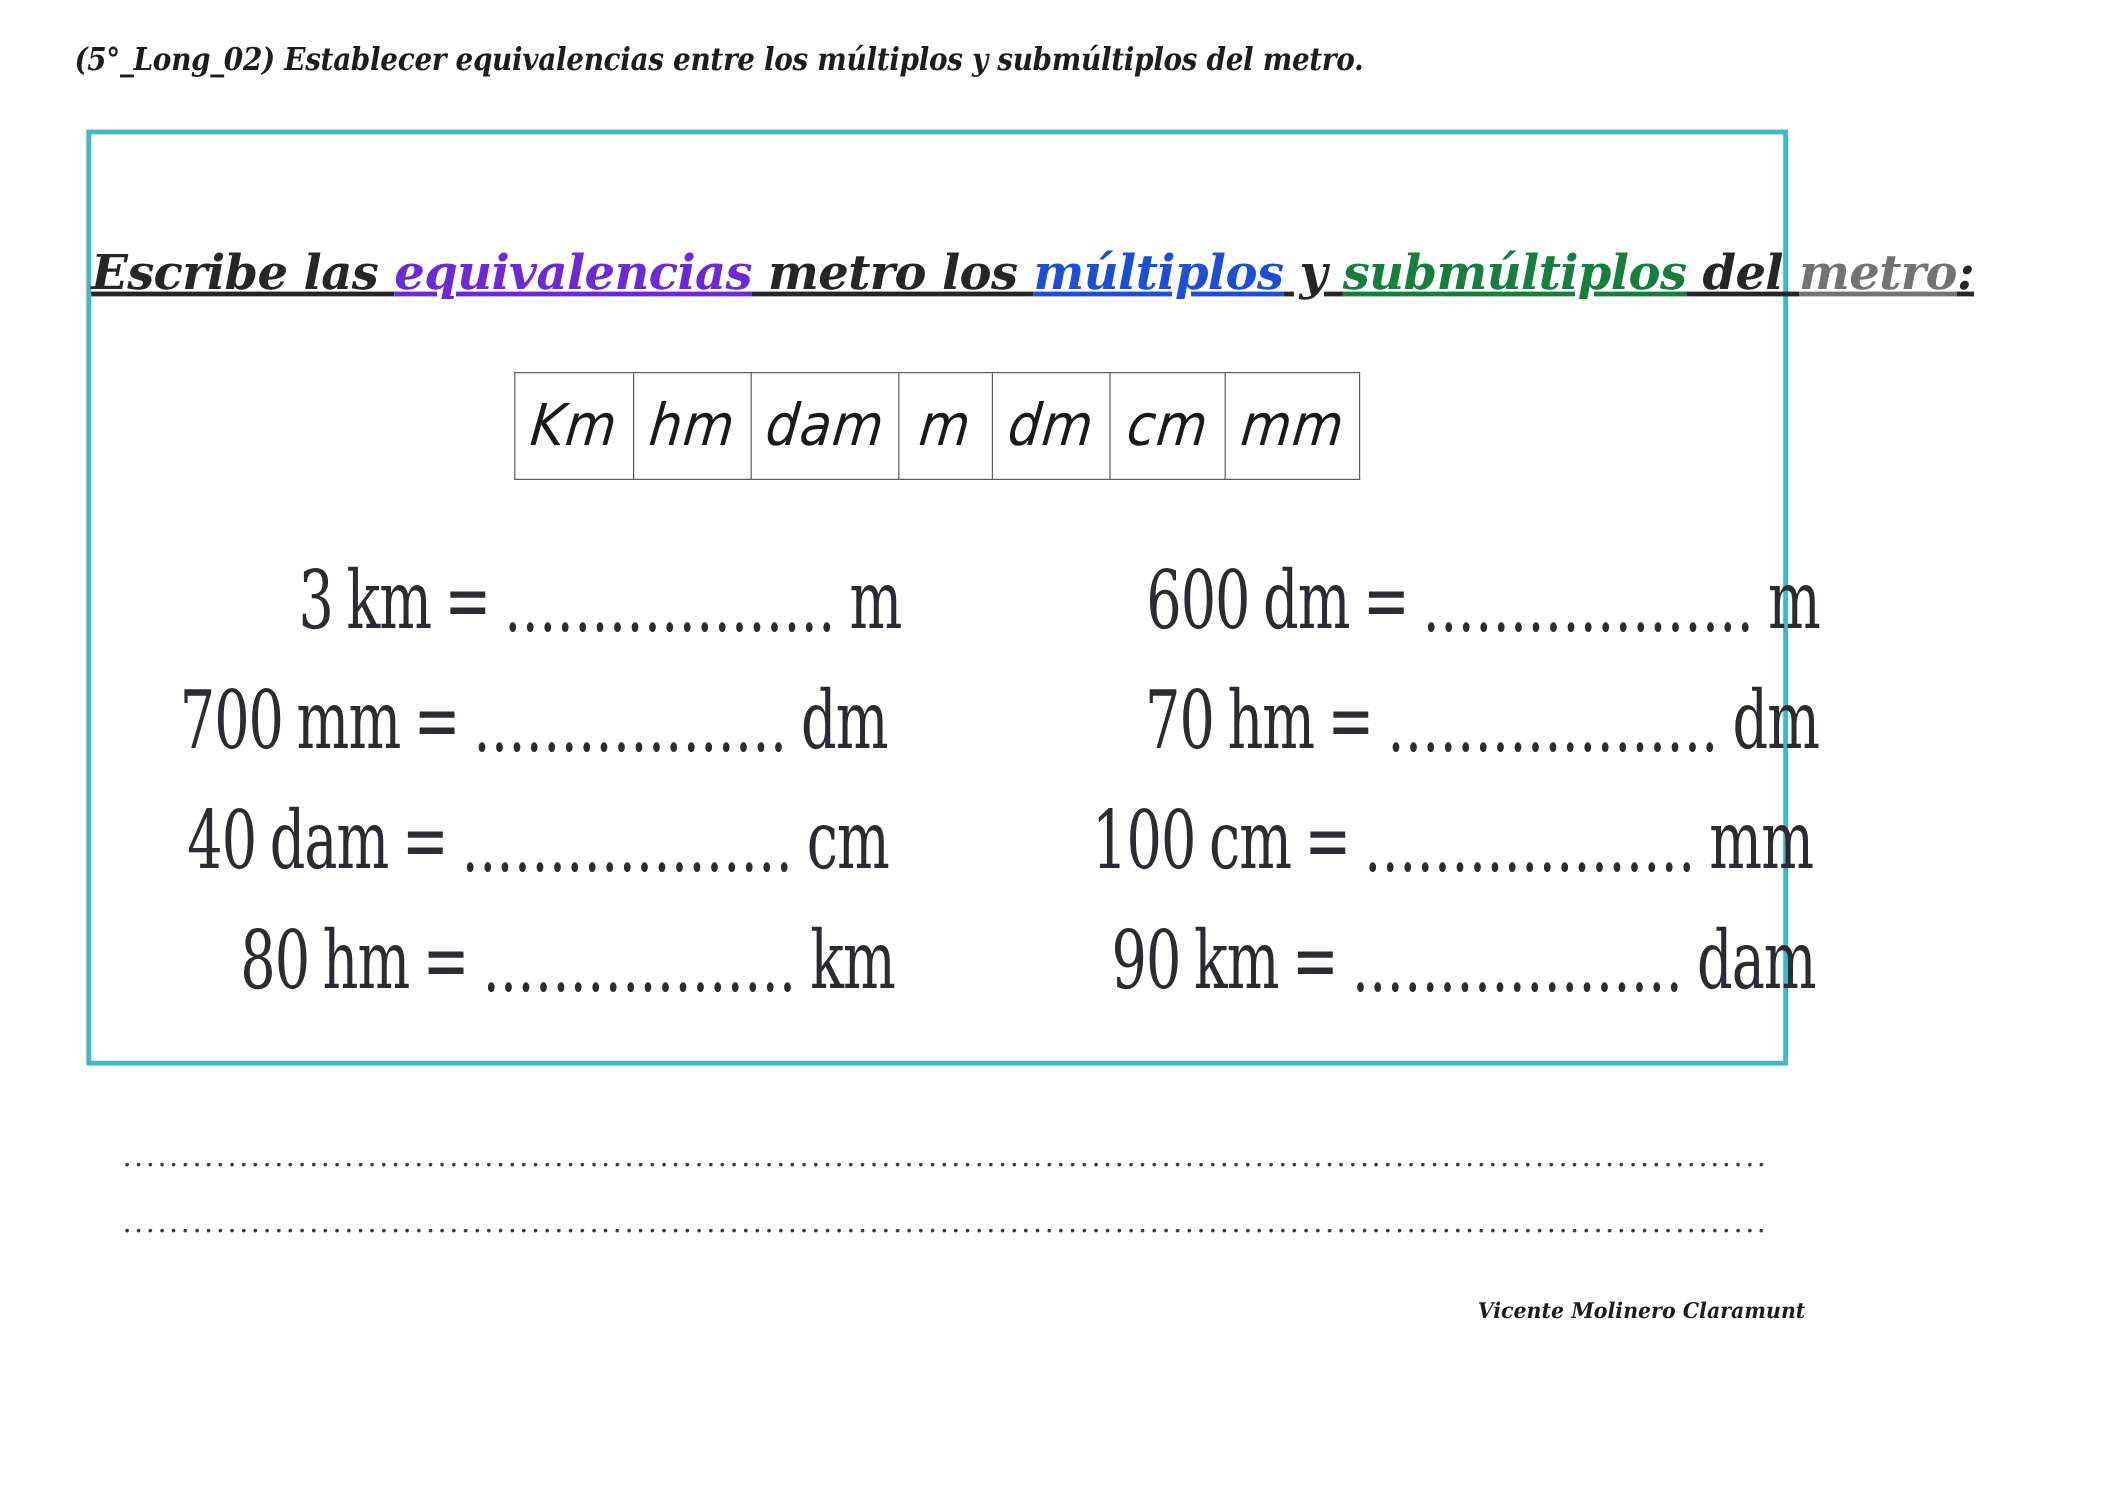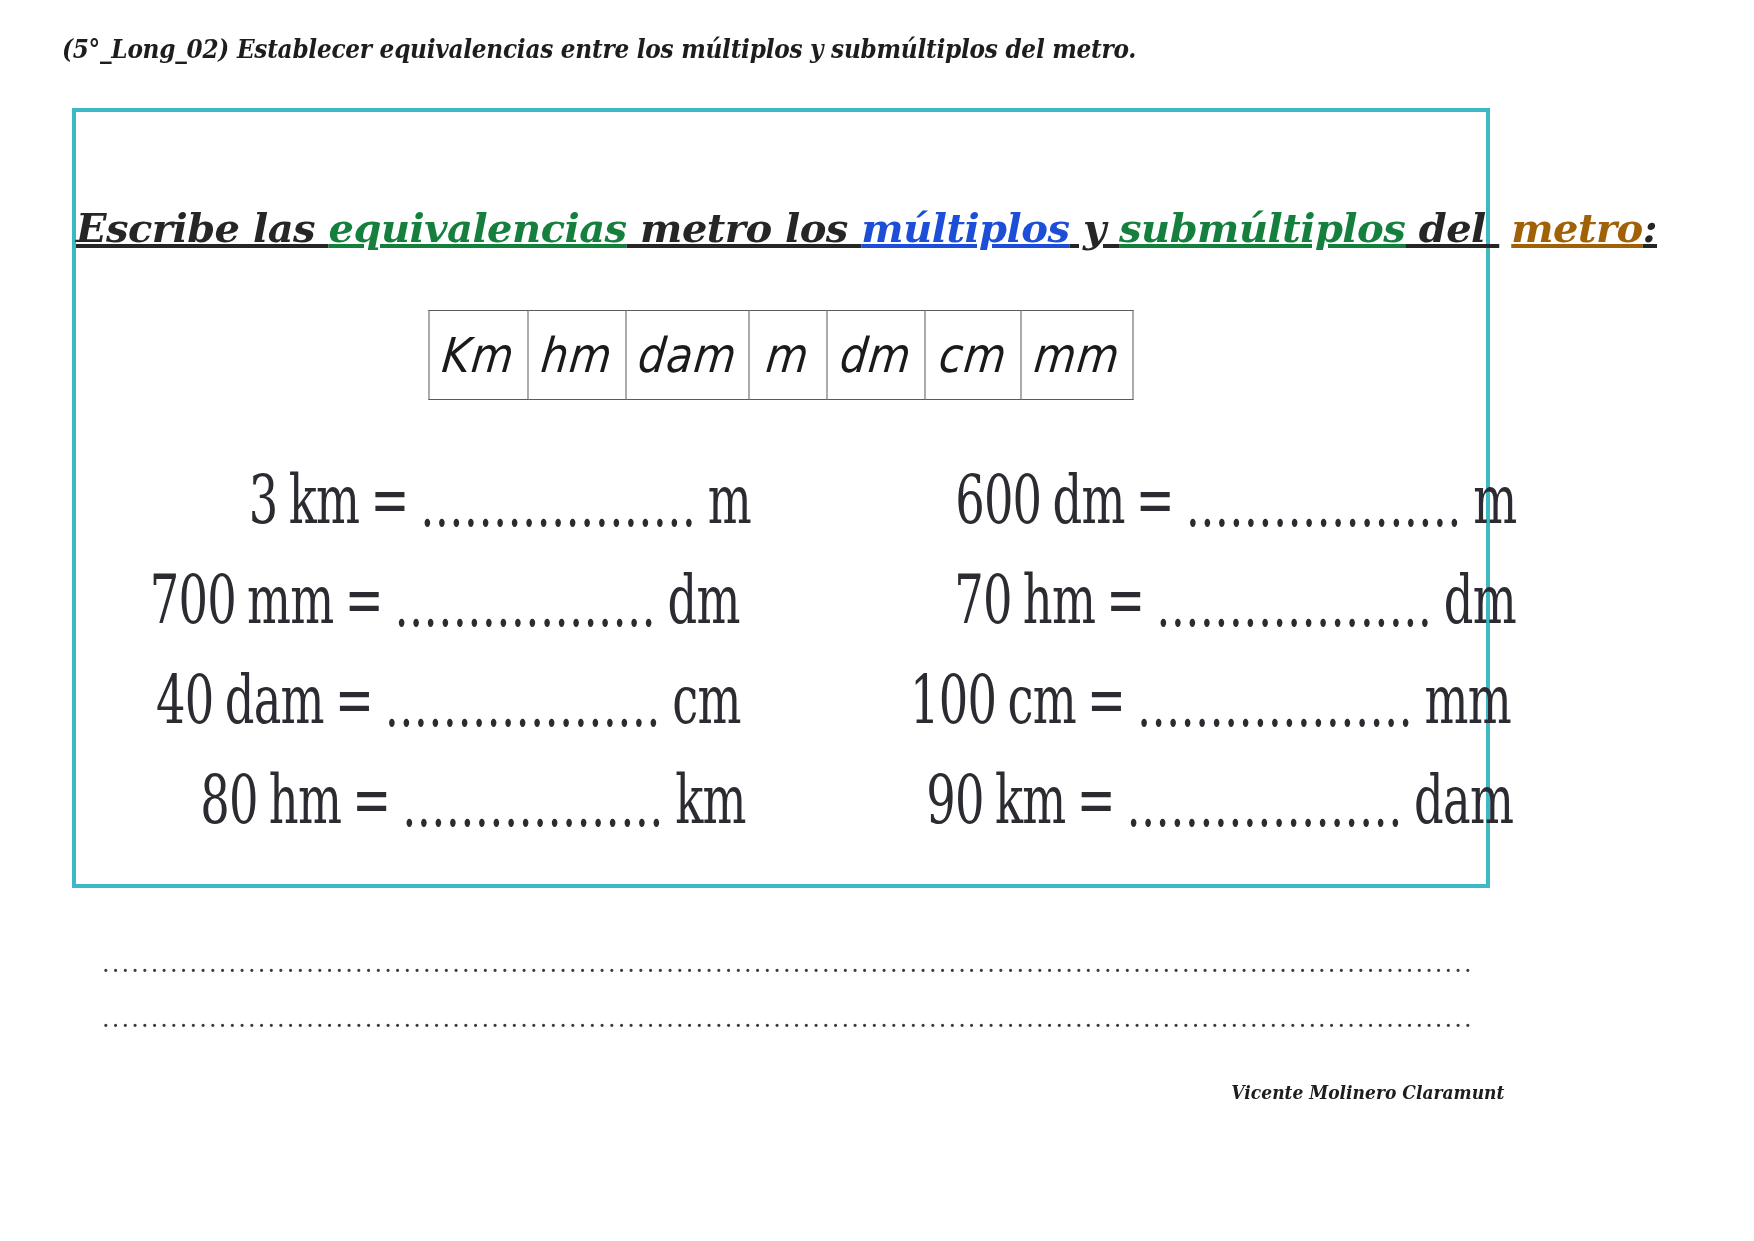--- a/index.html
+++ b/index.html
@@ -52,24 +52,24 @@
     text-align: center;
     font-family: "DejaVu Serif", serif;
     font-style: italic;
     font-weight: 600;
     font-size: 40px;
     letter-spacing: -0.5px;
     white-space: nowrap;
     color: #262626;
   }
   #instruction span { display: inline; text-decoration: underline; }
-  .w-eq   { color: #15803d; }
+  .w-eq   { color: #6d28d9; }
   .w-mul  { color: #1d4ed8; }
   .w-sub  { color: #15803d; }
-  .w-met  { color: #a16207; margin-left: 12px; }
+  .w-met  { color: #737373; }
 
   
   #unit-table {
     position: absolute;
     top: 198px;
     left: 50%;
     transform: translateX(-50%);
     border-collapse: collapse;
     table-layout: fixed;
   }

